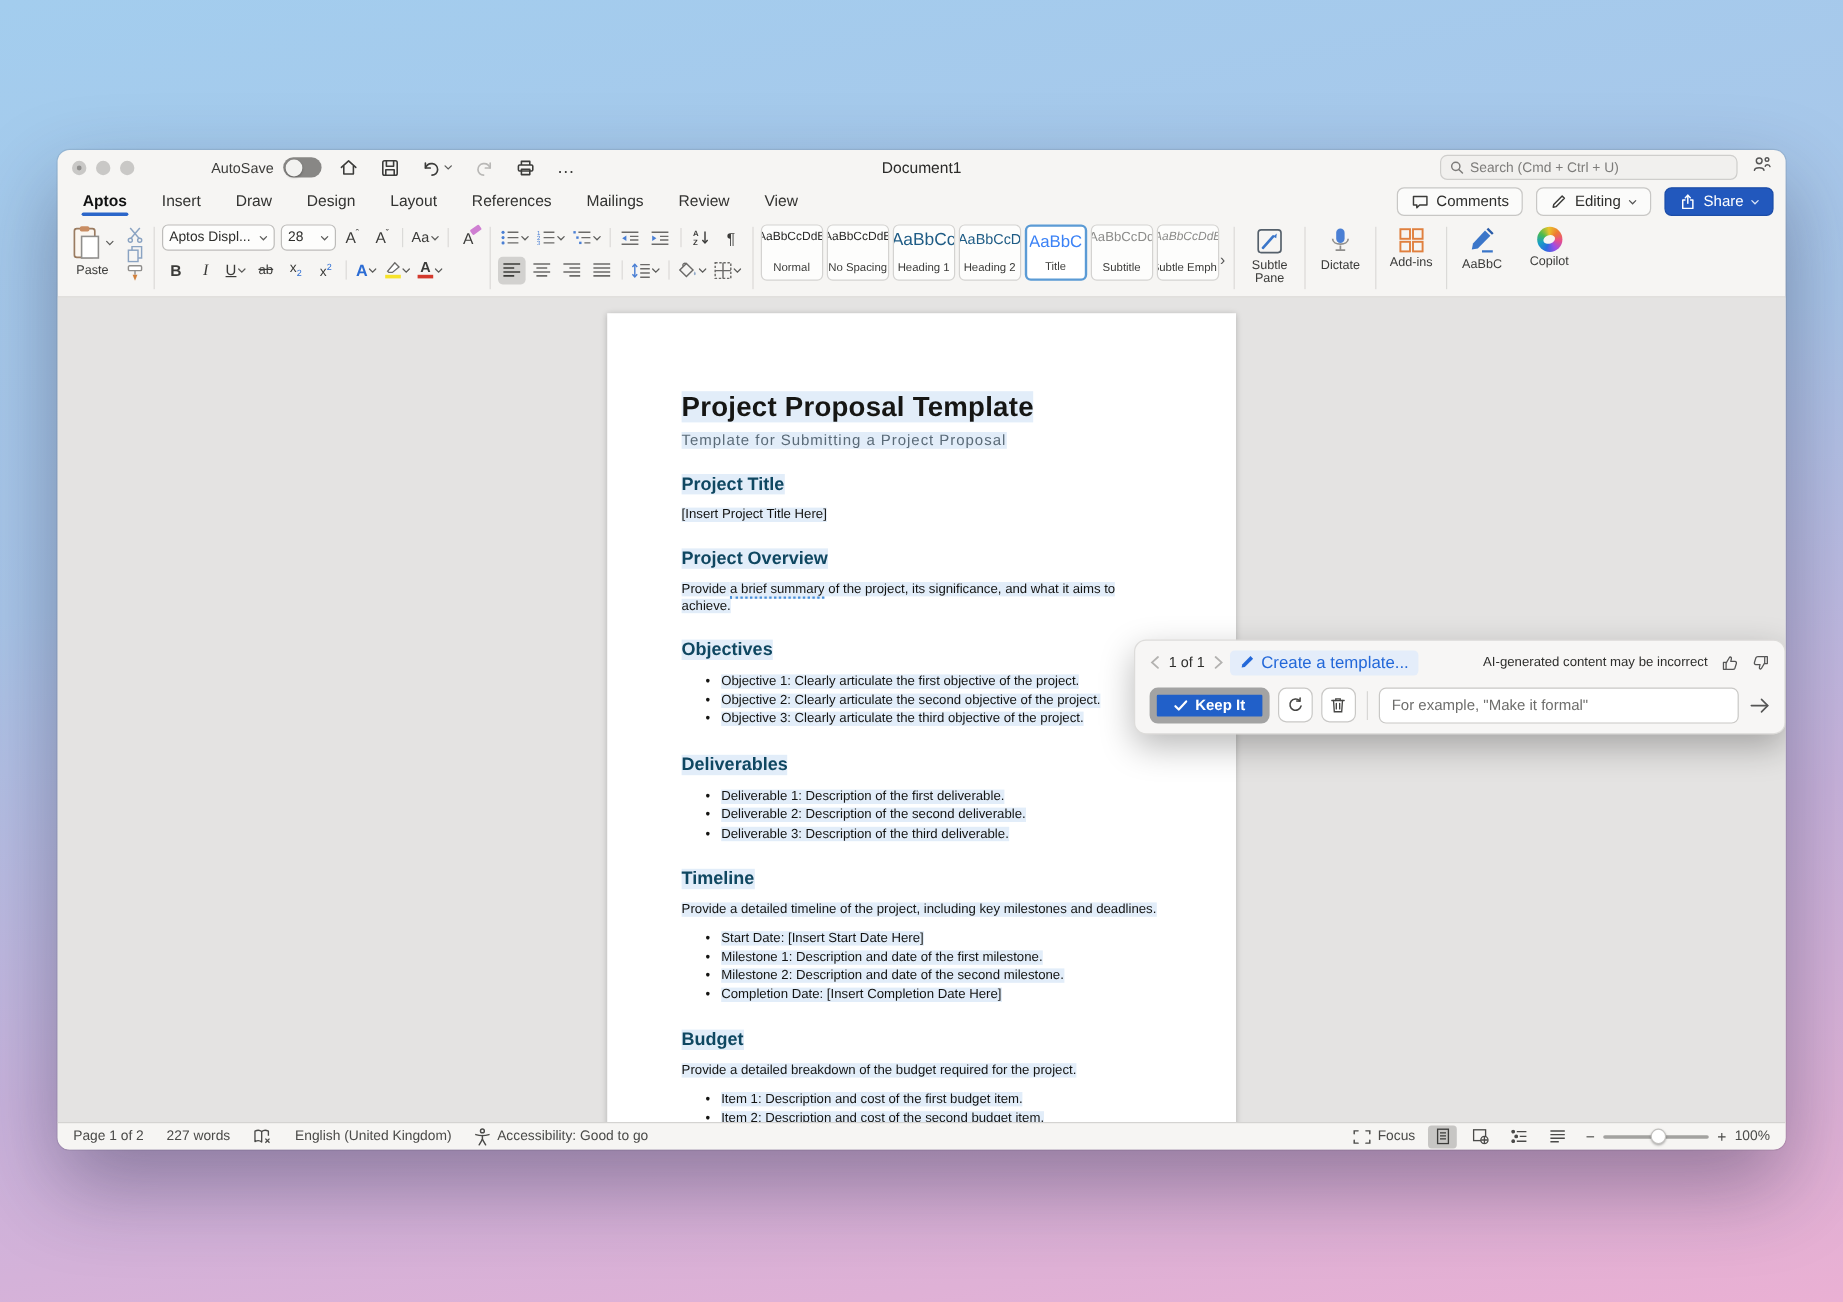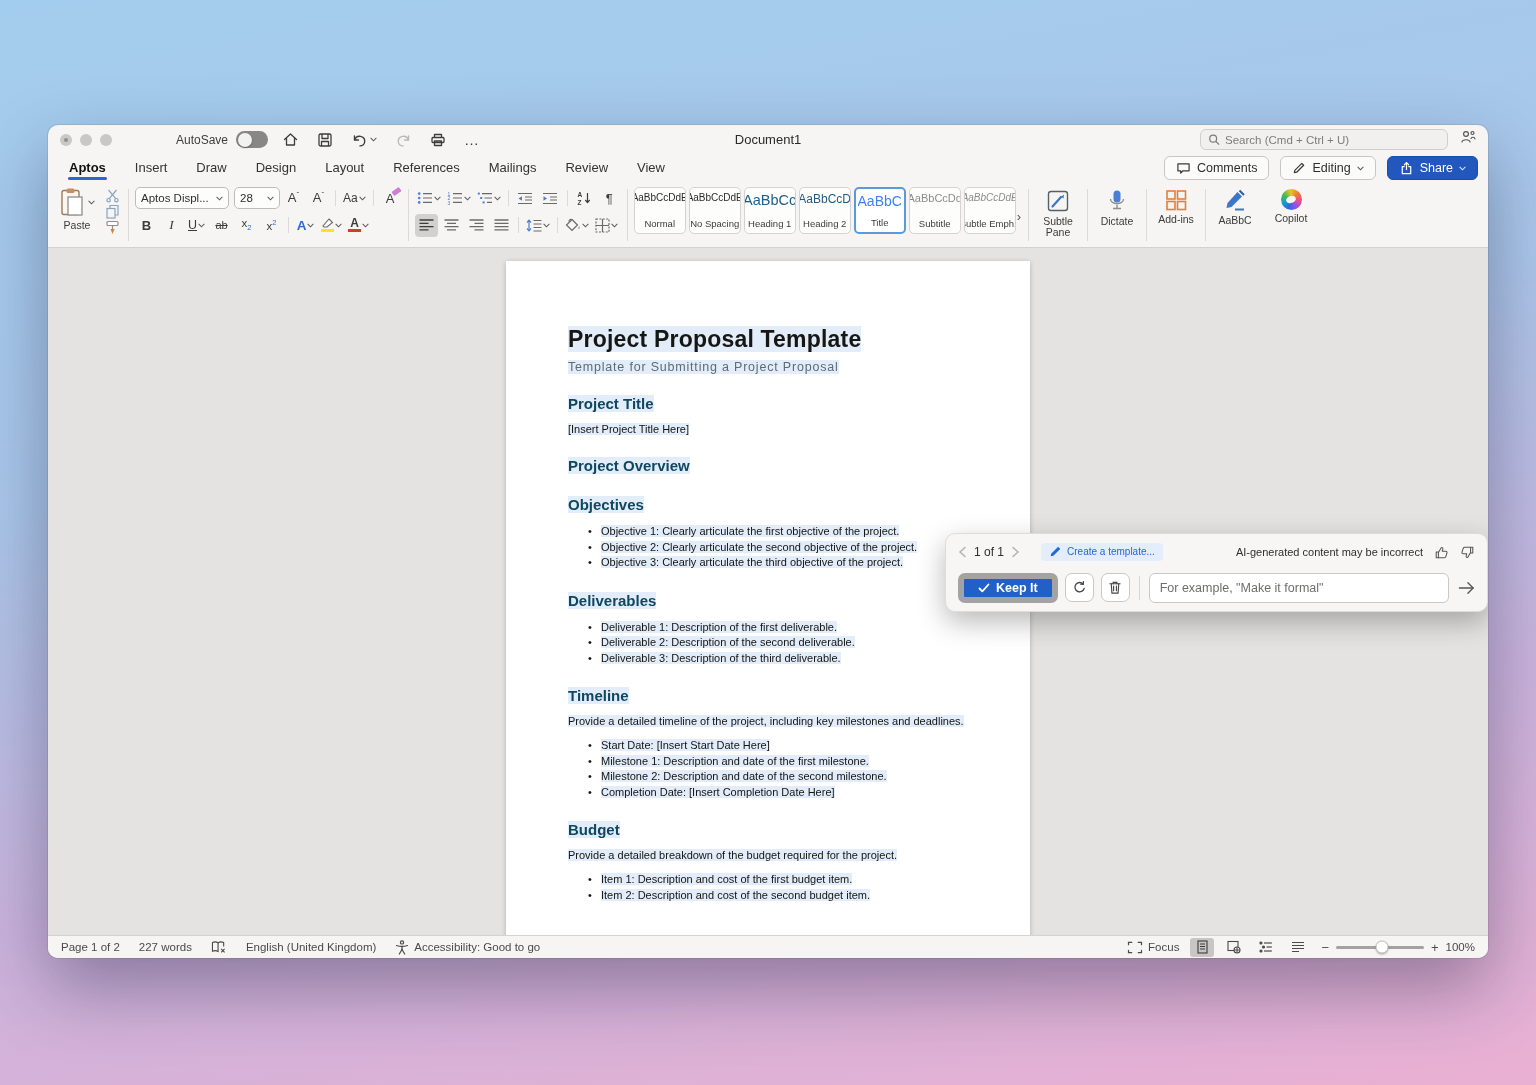--- a/index.html
+++ b/index.html
@@ -107,21 +107,21 @@
   .doc-ul { list-style:none; margin-top:10px; }
   .doc-ul li { font-size:11px; color:#141412; line-height:15.5px; padding-left:33px; position:relative; }
   .doc-ul li::before { content:"•"; position:absolute; left:20px; color:#141412; }
   .spell { border-bottom:2px dotted #4a90d9; }
   
   .copilot-panel { position:absolute; left:897px; top:408px; width:543px; height:79px; background:#f7f6f5; border:1px solid #dddcda;
      border-radius:10px; box-shadow:0 10px 28px rgba(0,0,0,.28); z-index:50; padding:8px 12px; display:flex; flex-direction:column; justify-content:space-between; }
   .cp-row1 { display:flex; align-items:center; gap:5px; height:20px; }
   .cp-nav-btn { background:none; border:none; color:#b3b2b0; cursor:pointer; display:inline-flex; }
   .cp-count { font-size:12px; color:#2e2e2c; margin:0 2px; }
-  .cp-chip { display:inline-flex; align-items:center; gap:5px; background:#e4edfa; border:none; border-radius:4px; padding:2px 8px 3px; margin-left:16px; font-size:10px; color:#2368d9; cursor:pointer; }
+  .cp-chip { display:inline-flex; align-items:center; gap:5px; background:#e4edfa; border:none; border-radius:4px; padding:2px 8px 3px; margin-left:0; font-size:14px; color:#2368d9; cursor:pointer; }
   .cp-disclaimer { margin-left:auto; font-size:11px; color:#2e2e2c; }
   .cp-thumb { background:none; border:none; color:#555; cursor:pointer; display:inline-flex; margin-left:6px; }
   .cp-row2 { display:flex; align-items:center; gap:7px; height:31px; }
   .keep-btn { height:30px; padding:0 14px; background:#2160c9; border:6px solid #a3a3a3; border-radius:7px; color:#fff; font-size:12.5px; font-weight:600; display:inline-flex; align-items:center; gap:6px; cursor:pointer; }
   .sq-btn { width:29px; height:29px; background:#fff; border:1px solid #c9c8c6; border-radius:7px; display:inline-flex; align-items:center; justify-content:center; color:#454543; cursor:pointer; font-size:14px; }
   .cp-vdiv { width:1px; height:24px; background:#d8d7d5; margin:0 2px; }
   .cp-input { flex:1; height:30px; background:#fff; border:1px solid #c9c8c6; border-radius:6px; padding:0 10px; font-size:12.5px; color:#3c3c3a; font-family:"Liberation Sans",sans-serif; outline:none; }
   .cp-input::placeholder { color:#6e6e6c; }
   .cp-send { background:none; border:none; font-size:15px; color:#555; cursor:pointer; padding:0 0 0 2px; }
   
@@ -661,20 +661,21 @@
 
   <div class="docarea">
     <div class="page">
       <div class="page-content">
         <div class="doc-h-title"><span class="hl">Project Proposal Template</span></div>
         <div class="doc-subtitle"><span class="hl">Template for Submitting a Project Proposal</span></div>
         <div id="doc-sections">
             <h2 class="doc-h1"><span class="hl">Project Title</span></h2>
             <p class="doc-p"><span class="hl">[Insert Project Title Here]</span></p>
             <h2 class="doc-h1"><span class="hl">Project Overview</span></h2>
+            <p class="doc-p"><span class="hl">Provide </span><span class="hl spell">a brief summary</span><span class="hl"> of the project, its significance, and what it aims to achieve.</span></p>
             <h2 class="doc-h1"><span class="hl">Objectives</span></h2>
             <ul class="doc-ul">
               <li><span class="hl">Objective 1: Clearly articulate the first objective of the project.</span></li>
               <li><span class="hl">Objective 2: Clearly articulate the second objective of the project.</span></li>
               <li><span class="hl">Objective 3: Clearly articulate the third objective of the project.</span></li>
             </ul>
             <h2 class="doc-h1"><span class="hl">Deliverables</span></h2>
             <ul class="doc-ul">
               <li><span class="hl">Deliverable 1: Description of the first deliverable.</span></li>
               <li><span class="hl">Deliverable 2: Description of the second deliverable.</span></li>

